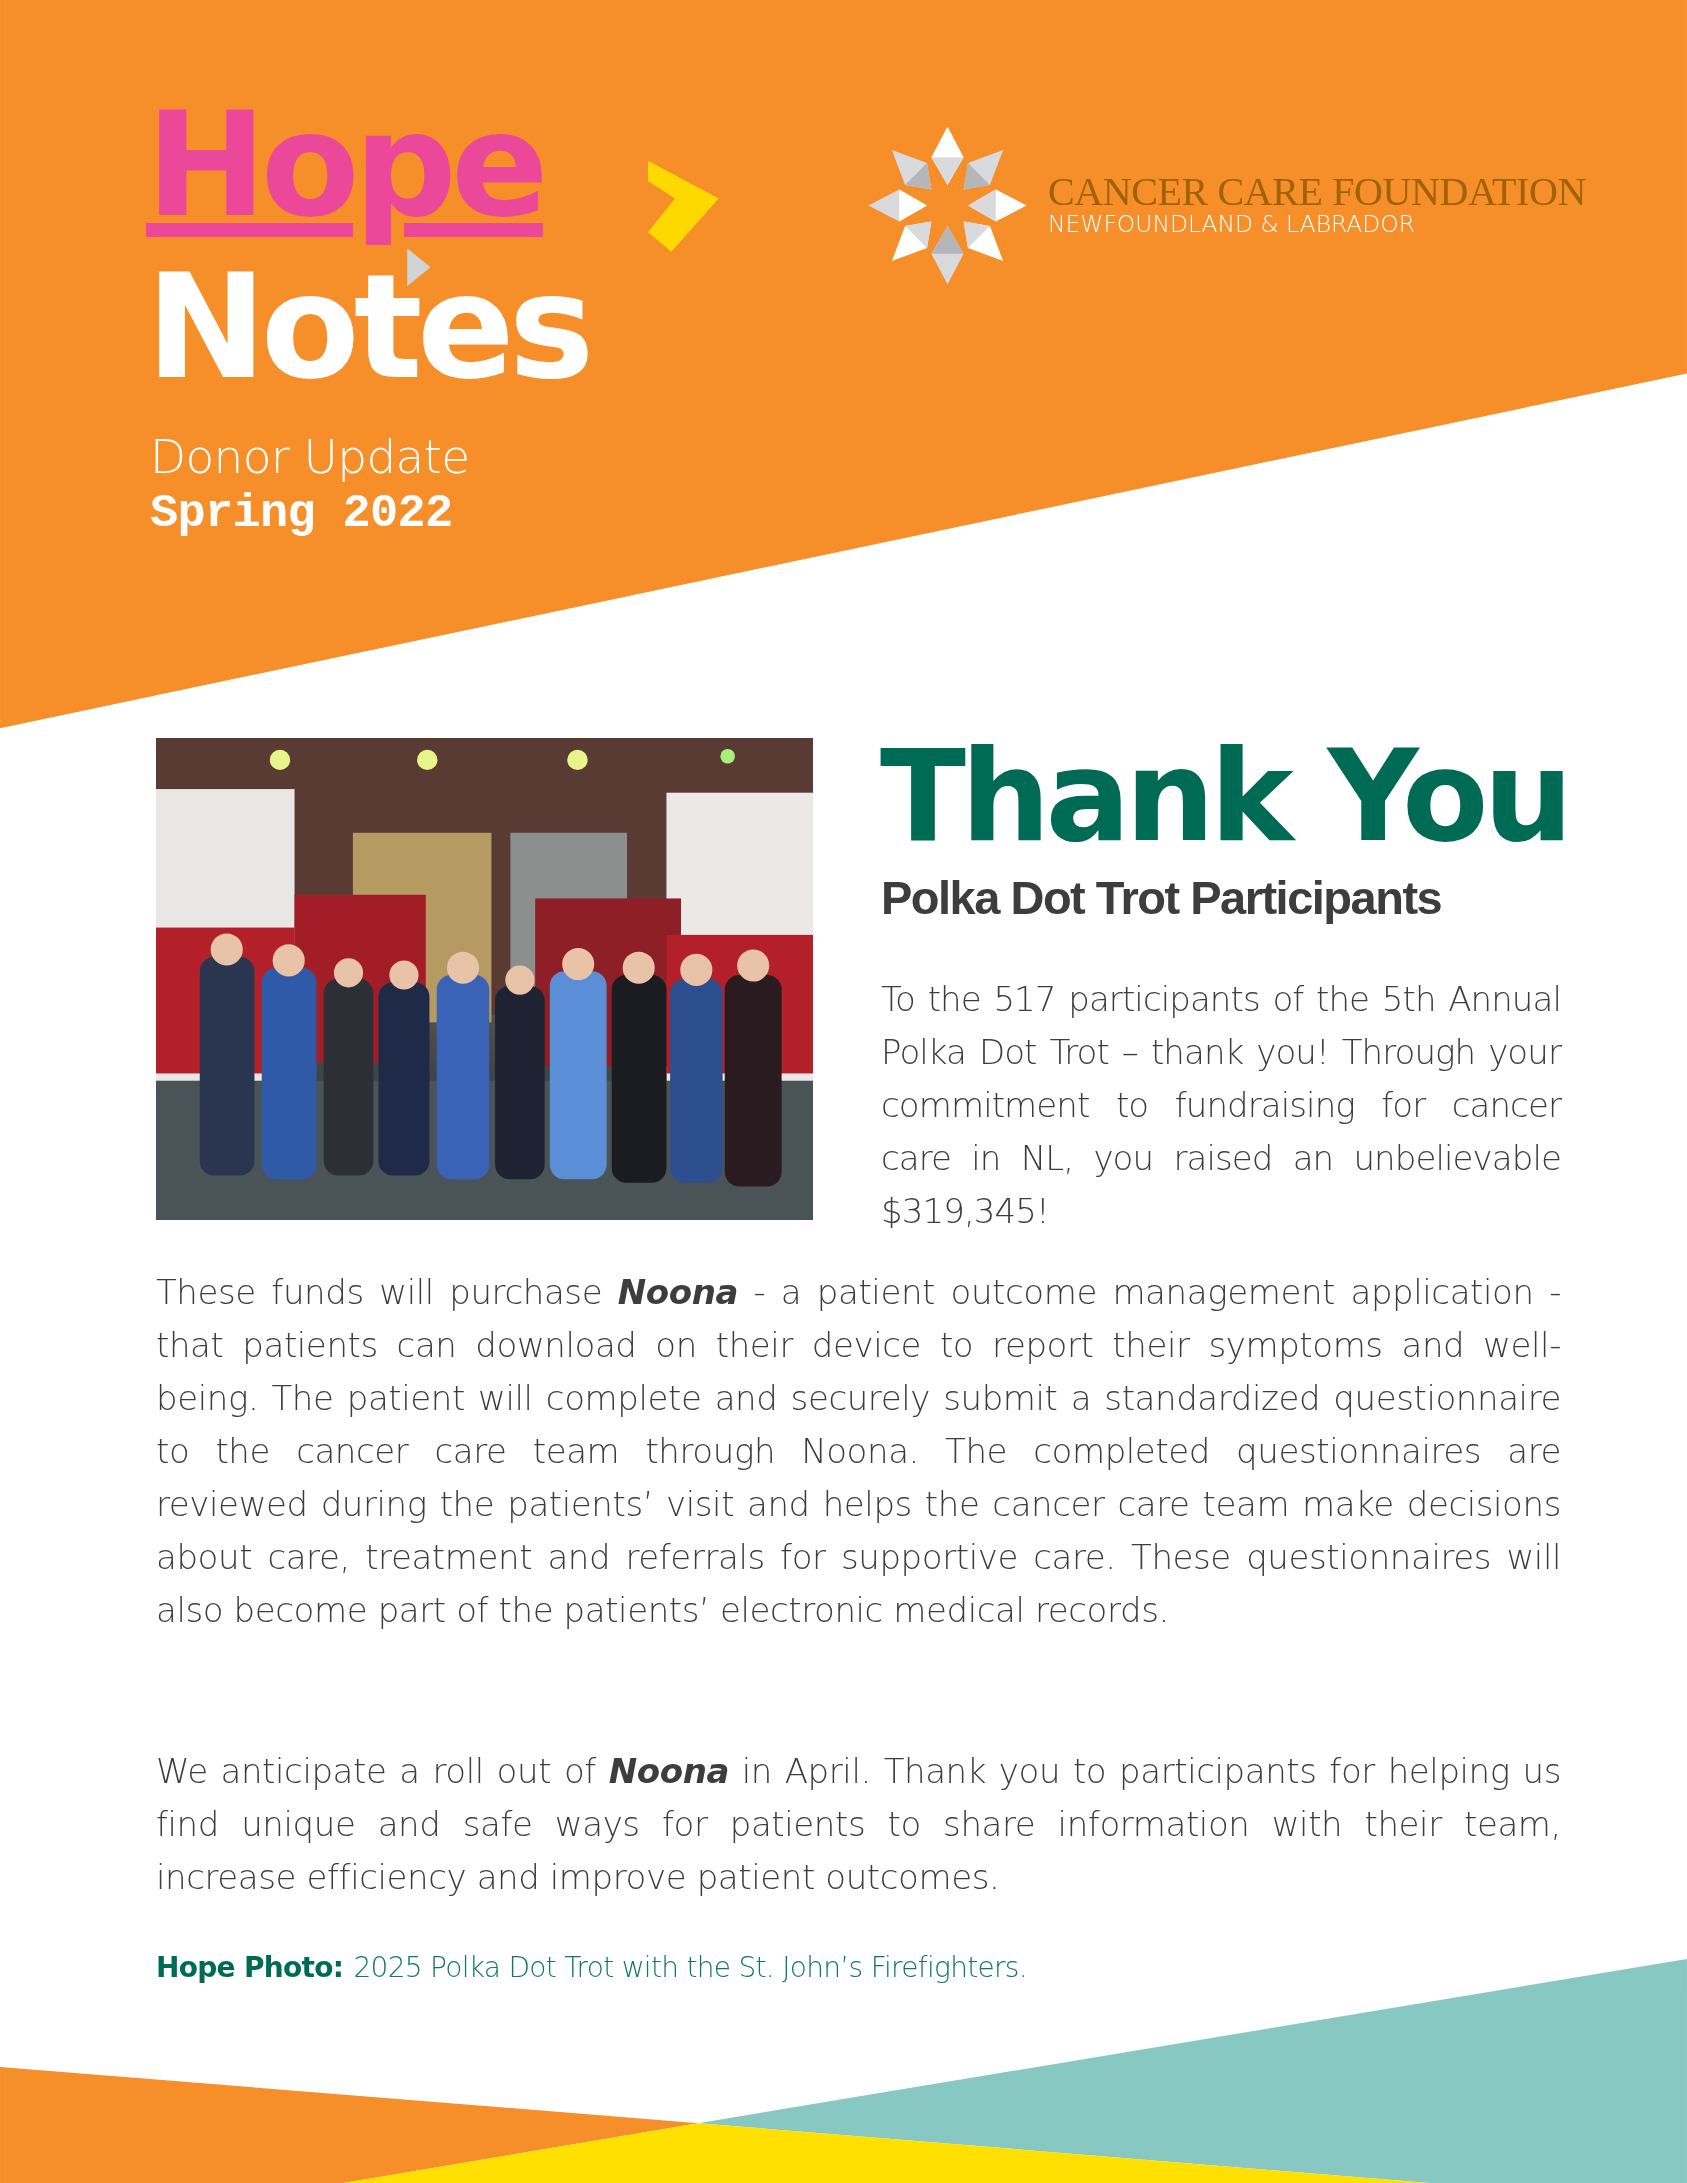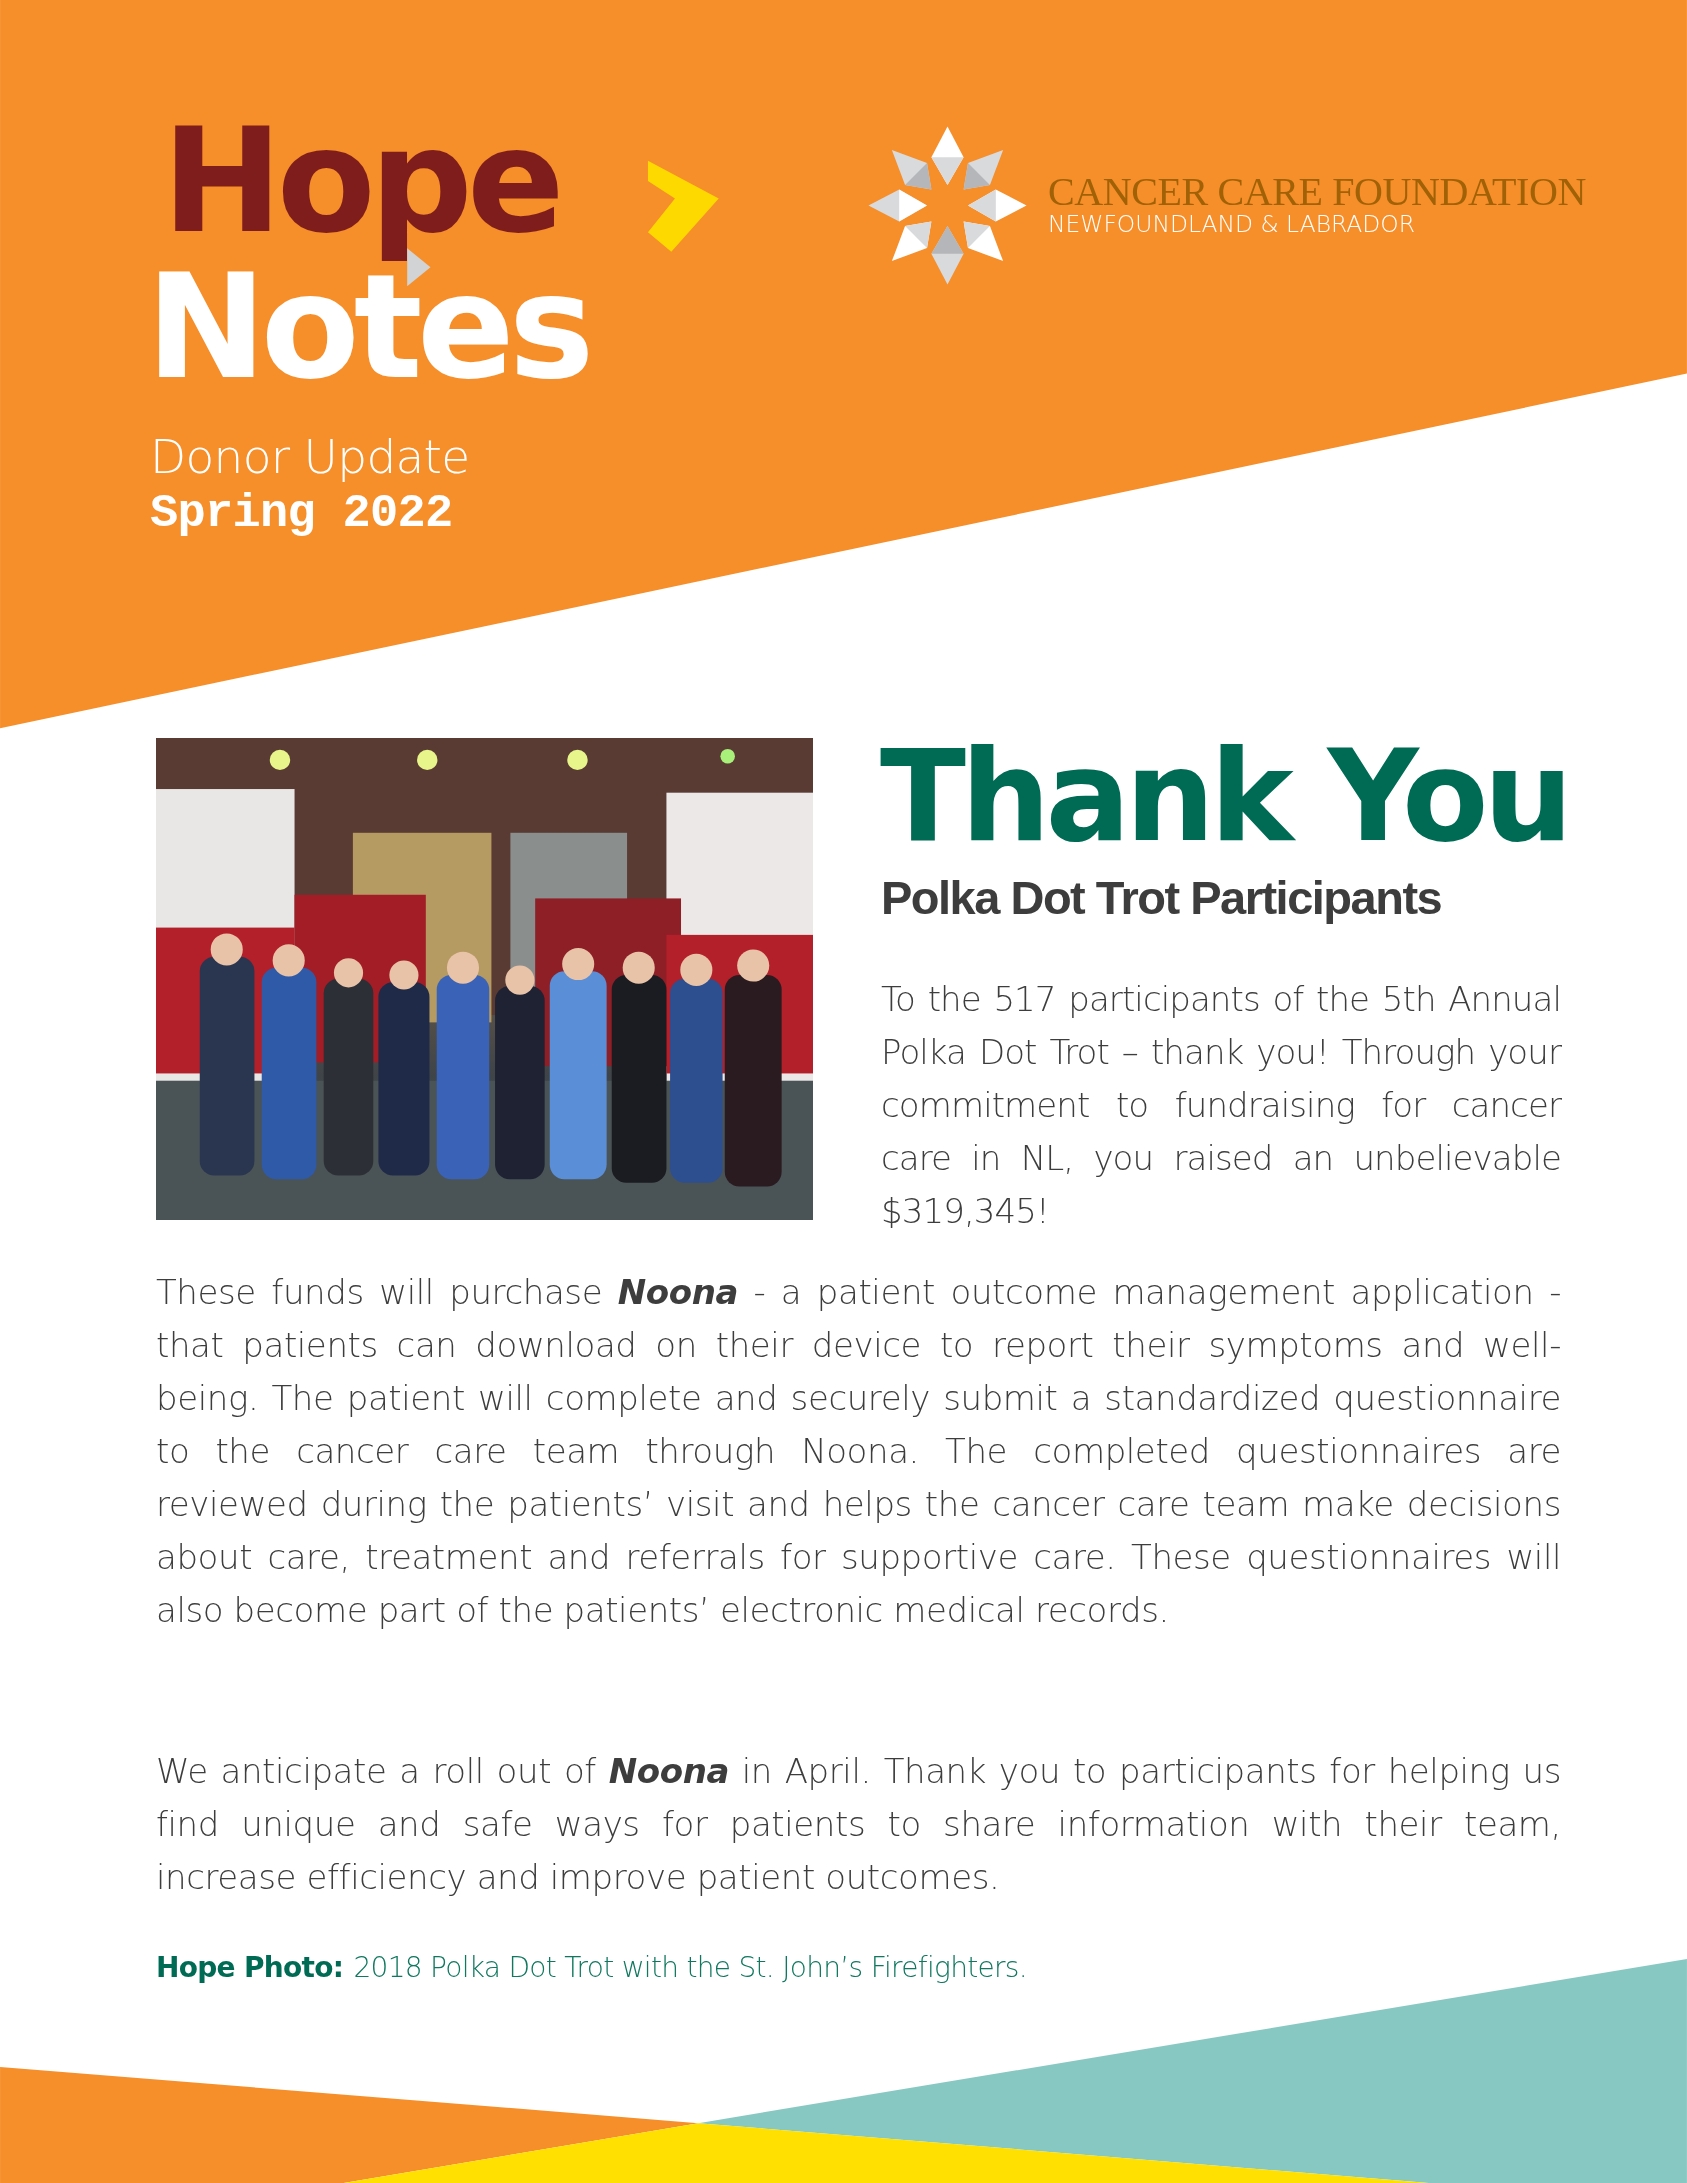--- a/index.html
+++ b/index.html
@@ -15,22 +15,23 @@
     .abs { position: absolute; z-index: 2; }
 
     
     .hope {
       left: 146px; top: 93px;
       font-family: "DejaVu Sans", sans-serif;
       font-weight: bold;
       font-size: 144px;
       line-height: 1;
       letter-spacing: -5.8px;
-      color: #7f1d1d;
-      margin: 16px;
+      color: #ec4899;
+      margin: 0;
+      text-decoration: underline;
     }
     .notes {
       left: 146px; top: 255px;
       font-family: "DejaVu Sans", sans-serif;
       font-weight: bold;
       font-size: 144px;
       line-height: 1;
       letter-spacing: -5.8px;
       color: #ffffff;
       margin: 0;
@@ -255,15 +256,15 @@
 
 <h1 class="abs thank-you">Thank You</h1>
 <h2 class="abs subheading">Polka Dot Trot Participants</h2>
 <p class="abs intro">To the 517 participants of the 5th Annual Polka Dot Trot – thank you! Through your commitment to fundraising for cancer care in NL, you raised an unbelievable $319,345!</p>
 
 <p class="abs body-p1"><span>These funds will purchase </span><span class="bold-italic">Noona</span><span> - a patient outcome management application - that patients can download on their device to report their symptoms and well-being. The patient will complete and securely submit a standardized questionnaire to the cancer care team through Noona. The completed questionnaires are reviewed during the patients’ visit and helps the cancer care team make decisions about care, treatment and referrals for supportive care. These questionnaires will also become part of the patients’ electronic medical records.</span></p>
 
 <p class="abs body-p2"><span>We anticipate a roll out of </span><span class="bold-italic">Noona</span><span> in April.  Thank you to participants for helping us find unique and safe ways for patients to share information with their team, increase efficiency and improve patient outcomes.</span></p>
 
 <div class="abs caption">
-  <span class="caption-label">Hope Photo:</span><span class="caption-text">2018 Polka Dot Trot with the St. John’s Firefighters.</span>
+  <span class="caption-label">Hope Photo:</span><span class="caption-text">2025 Polka Dot Trot with the St. John’s Firefighters.</span>
 </div>
 
 
 </body></html>

